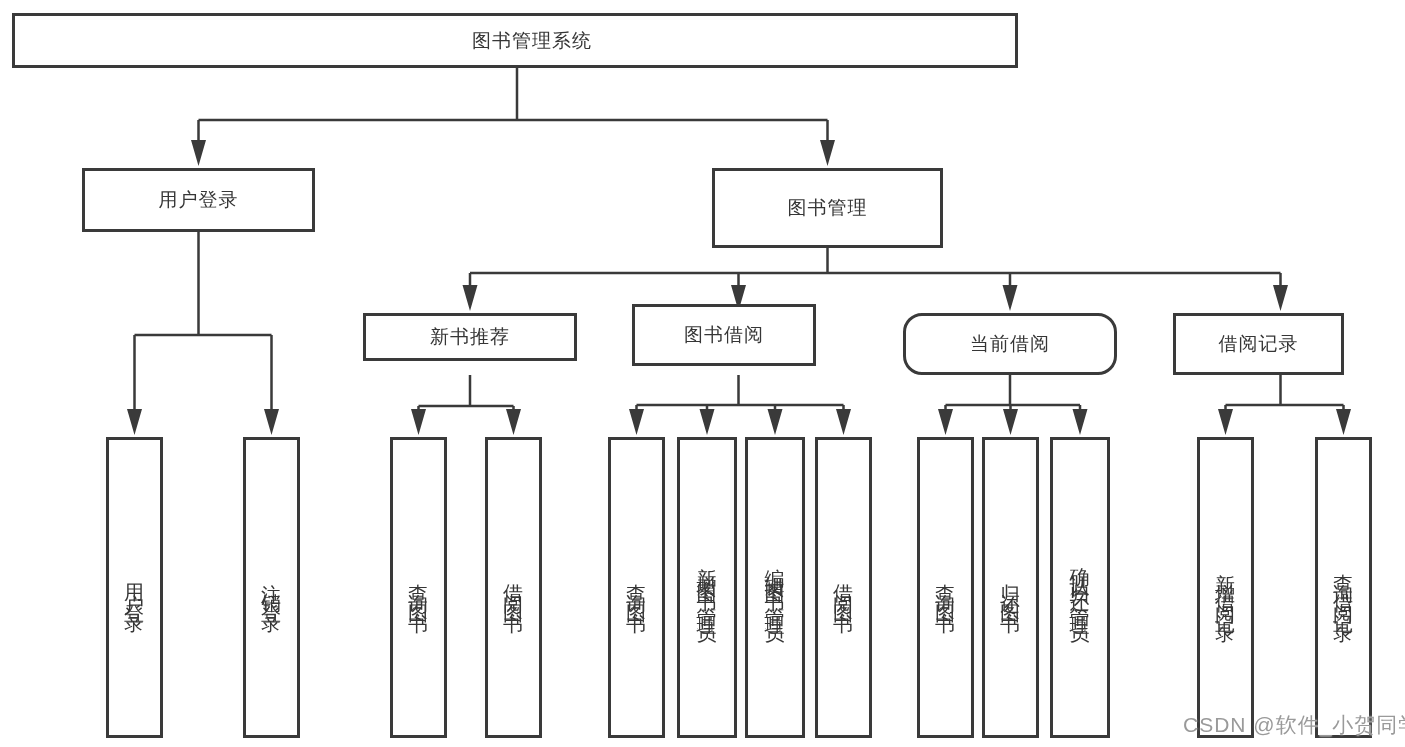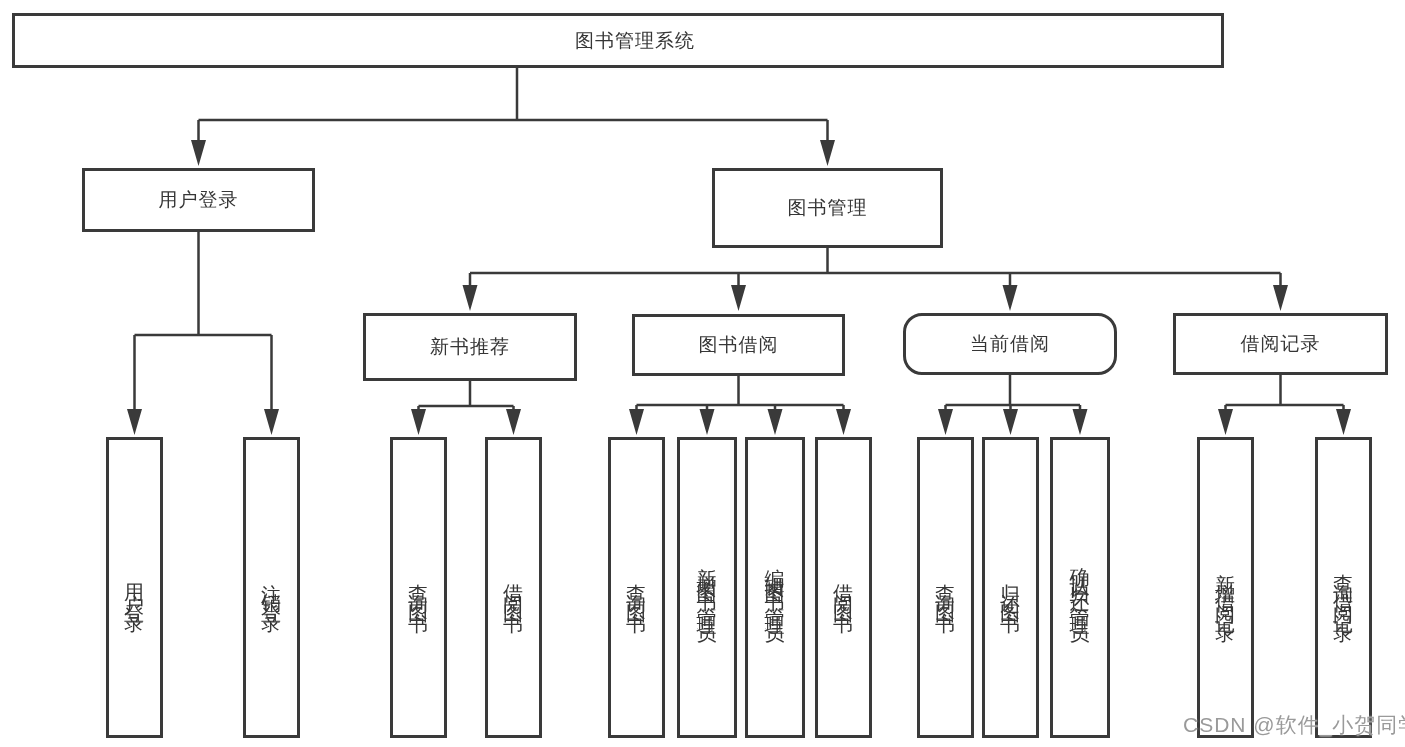--- a/index.html
+++ b/index.html
@@ -61,29 +61,29 @@
       <path d="M1010 375 V405 M945.5 405 H1080 M945.5 405 V413 M1010.5 405 V413 M1080 405 V413"></path>
       <path fill="#3a3a3a" stroke="none" d="M938 409 L953 409 L945.5 435 Z M1003 409 L1018 409 L1010.5 435 Z M1072.5 409 L1087.5 409 L1080 435 Z"></path>
     </g>
 
     <g>
       <path d="M1280.5 375 V405 M1225.5 405 H1343.5 M1225.5 405 V413 M1343.5 405 V413"></path>
       <path fill="#3a3a3a" stroke="none" d="M1218 409 L1233 409 L1225.5 435 Z M1336 409 L1351 409 L1343.5 435 Z"></path>
     </g>
   </svg>
 
-  <div class="box" style="left:12px; top:13px; width:1212px; height:55px;padding-left:34px;">图书管理系统</div>
+  <div class="box" style="left:12px; top:13px; width:1006px; height:55px;padding-left:34px;">图书管理系统</div>
 
   <div class="box" style="left:82px; top:168px; width:233px; height:64px;">用户登录</div>
   <div class="box" style="left:712px; top:168px; width:231px; height:80px;">图书管理</div>
 
-  <div class="box" style="left:363px; top:313px; width:214px; height:68px;">新书推荐</div>
-  <div class="box" style="left:632px; top:314px; width:213px; height:62px;">图书借阅</div>
+  <div class="box" style="left:363px; top:313px; width:214px; height:48px;">新书推荐</div>
+  <div class="box" style="left:632px; top:304px; width:184px; height:62px;">图书借阅</div>
   <div class="box" style="left:903px; top:313px; width:214px; height:62px;border-radius:19px;">当前借阅</div>
-  <div class="box" style="left:1173px; top:313px; width:215px; height:62px;">借阅记录</div>
+  <div class="box" style="left:1173px; top:313px; width:171px; height:62px;">借阅记录</div>
 
   <div class="box vbox" style="left:106px; top:437px; width:57px; height:301px;">
       <span>用户登录</span>
     </div>
   <div class="box vbox" style="left:243px; top:437px; width:57px; height:301px;">
       <span>注销登录</span>
     </div>
 
   <div class="box vbox" style="left:390px; top:437px; width:57px; height:301px;">
       <span>查询图书</span>

